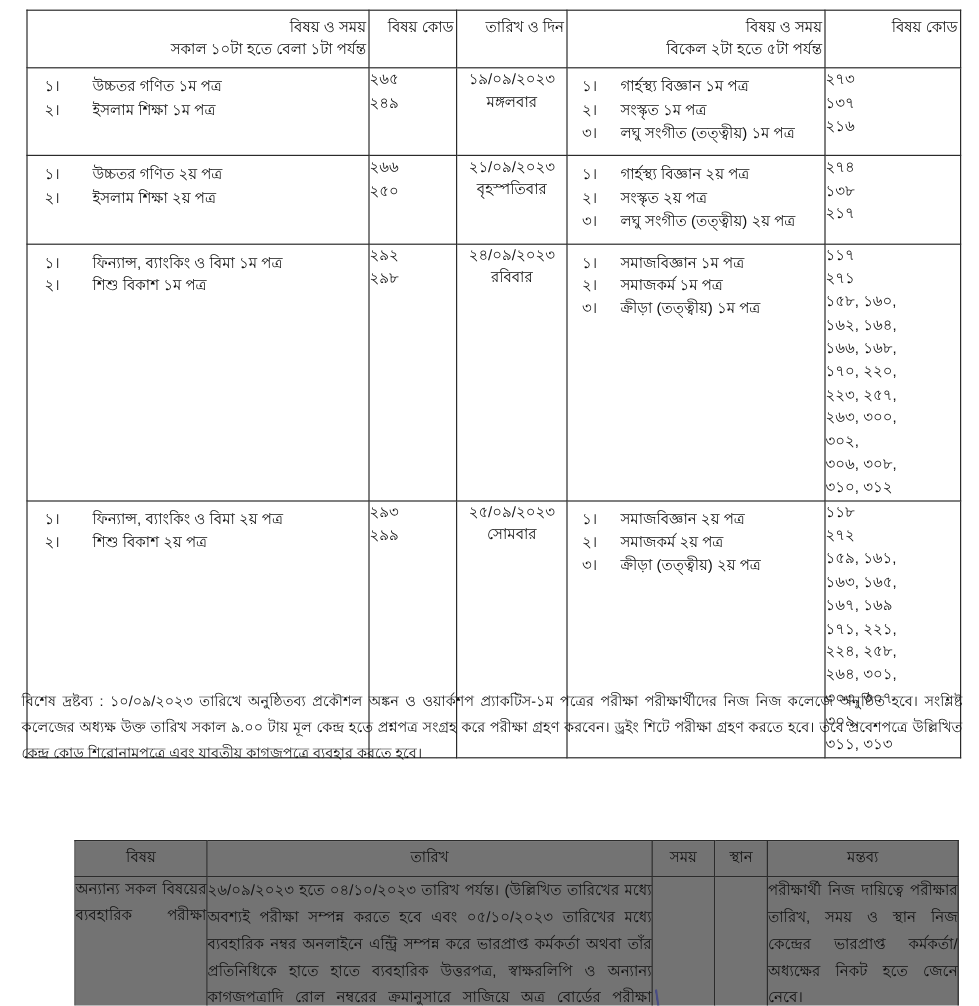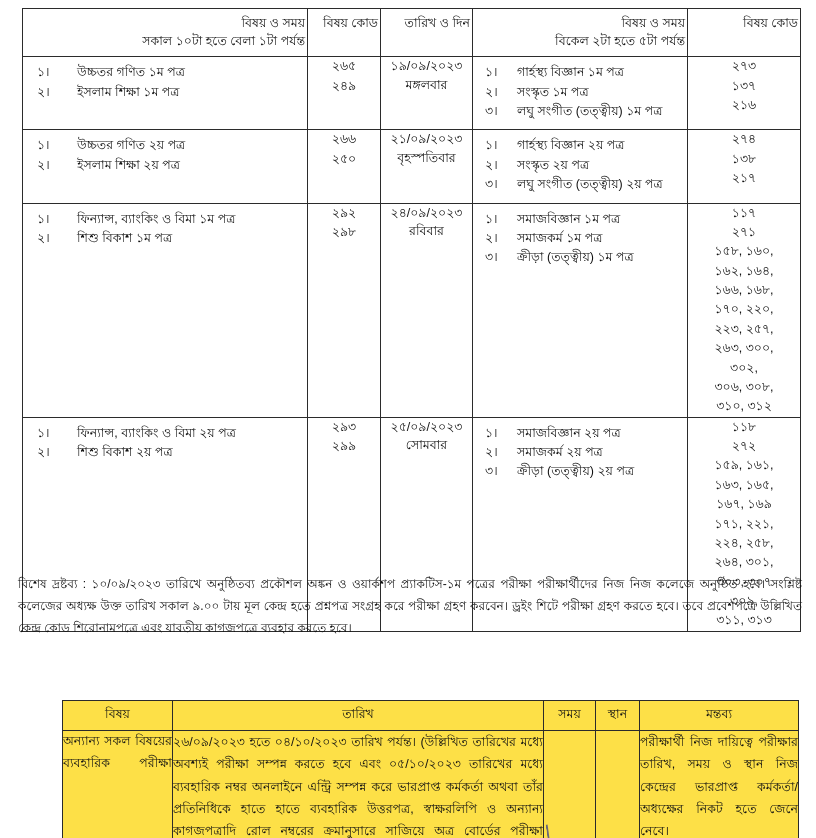--- a/index.html
+++ b/index.html
@@ -82,21 +82,20 @@
     flex: 0 0 30px;
     padding-left: 8px;
   }
   .evening ul.subjects li .nm {
     padding-left: 10px;
   }
 
   
   .codes {
     padding: 6px 3px 8px 3px;
-    text-align: center;
     font-size: 12.5px;
     line-height: 1.55;
   }
   .codes div { white-space: nowrap; }
 
   
   .datecell {
     text-align: center;
     font-size: 12.5px;
     line-height: 1.5;
@@ -136,21 +135,21 @@
     top: 692px;
     border-collapse: collapse;
     table-layout: fixed;
     width: 736px;
   }
   table.practical th,
   table.practical td {
     border: 1px solid #2b2b2b;
     vertical-align: top;
     padding: 0;
-    background: #fde047;
+    background: #737373;
   }
   table.practical th {
     text-align: center;
     font-weight: normal;
     font-size: 12.5px;
     padding: 4px 2px 5px 2px;
   }
   .p-col-sub   { width: 110px; }
   .p-col-date  { width: 371px; }
   .p-col-time  { width: 52px; }

